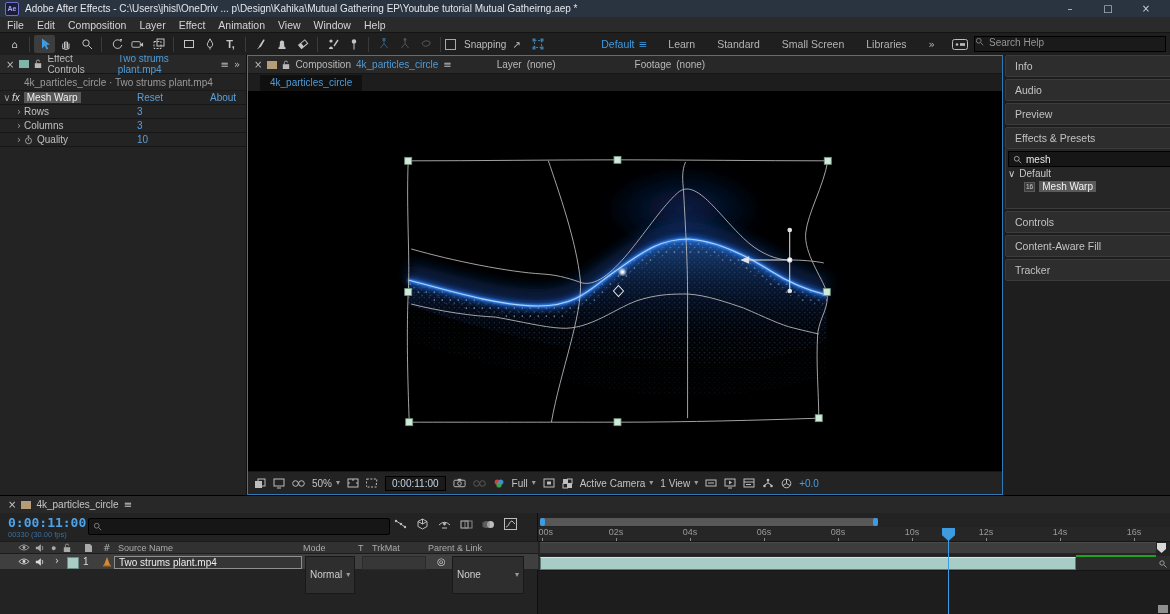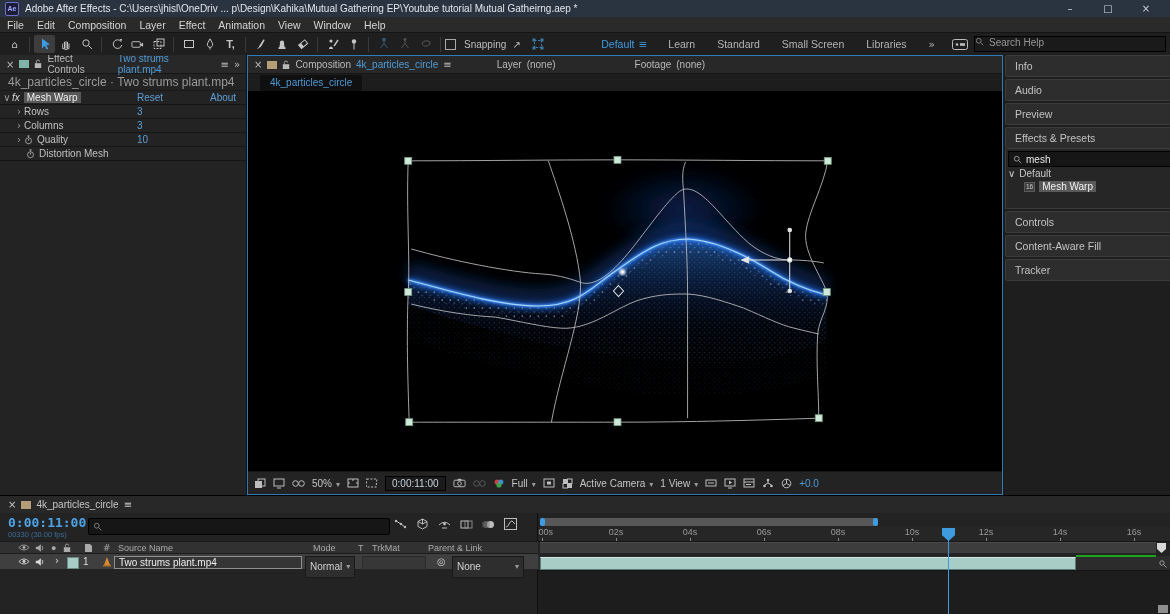--- a/index.html
+++ b/index.html
@@ -37,37 +37,37 @@
   
   #main{position:absolute;top:55px;left:0;width:1170px;height:440px;background:#1e1e1e}
 
   
   #ec{position:absolute;left:0;top:0;width:247px;height:440px;background:#232323;border-right:1px solid #101010;box-sizing:border-box}
   .tabbar{height:18px;background:#282828;border-bottom:1px solid #161616;display:flex;align-items:center;gap:5px;padding:0 6px;font-size:10px;color:#b9b9b9}
   .thumb{width:10px;height:8px;flex:0 0 auto}
   .thumb.teal{background:#7fb5a8}
   .thumb.tan{background:#b59d7a}
   .blue-txt{color:#4e9bd8}
-  .ec-crumb{height:16px;display:flex;align-items:center;padding:0 8px;color:#9a9a9a;border-bottom:1px solid #1a1a1a;font-size:12px}
+  .ec-crumb{height:16px;display:flex;align-items:center;padding:0 24px;color:#9a9a9a;border-bottom:1px solid #1a1a1a;font-size:10px}
   .ec-row{height:13px;display:flex;align-items:center;border-bottom:1px solid rgba(0,0,0,.35);font-size:10px;color:#c0c0c0;position:relative}
   .ec-val{position:absolute;left:137px;color:#6fa}
   .val-blue{color:#5d9fd6}
   .fx-name{background:#585858;color:#f0f0f0;padding:0 3px}
   .chev{color:#9a9a9a;width:10px;text-align:center;display:inline-block}
 
   
   #comp{position:absolute;left:247px;top:0;width:756px;height:440px;box-sizing:border-box;border:1px solid #2e7bb8;background:#232323;display:flex;flex-direction:column}
   .comp-tabbar{height:17px;background:#282828;border-bottom:1px solid #161616;display:flex;align-items:center;font-size:10px;color:#b9b9b9;padding:0 6px;gap:5px;flex:0 0 auto}
   .comp-tab-sec{display:flex;align-items:center;gap:5px;padding-right:14px}
   .viewer-tabrow{height:17px;background:#1d1d1d;display:flex;align-items:flex-end;padding-left:12px;flex:0 0 auto}
   .viewer-tab{background:#101010;color:#4e9bd8;font-size:10px;padding:2px 10px 3px 10px}
   .viewer{flex:1;background:#000;position:relative;overflow:hidden}
   .viewer-bar{height:22px;background:#232323;border-top:1px solid #161616;display:flex;align-items:center;gap:7px;padding:0 6px;flex:0 0 auto;color:#bdbdbd;font-size:10px}
   .vb-box{background:#1a1a1a;border:1px solid #000;padding:1px 6px;color:#c6d2de}
-  .dd{display:flex;align-items:flex-end;gap:4px;color:#c4c4c4}
+  .dd{display:flex;align-items:flex-start;gap:4px;color:#c4c4c4}
   .dd .glyph{font-size:8px;color:#9a9a9a}
 
   
   #side{position:absolute;left:1004px;top:0;width:190px;height:440px;background:#1e1e1e}
   .side-bar{height:20px;background:#2d2d2d;border:1px solid #3b3b3b;border-radius:2px;margin:0 1px 2px 1px;display:flex;align-items:center;padding:0 9px;font-size:10.5px;color:#c2c2c2}
   .side-bar .menu-g{margin-left:auto;color:#9a9a9a}
   .ep-body{background:#262626;border:1px solid #3b3b3b;border-top:none;margin:-2px 1px 2px 1px;padding:2px}
   .ep-search{height:14px;background:#161616;border:1px solid #000;display:flex;align-items:center;gap:4px;padding:0 4px;color:#e8e8e8}
   .ep-row{height:13px;display:flex;align-items:center;gap:4px;color:#c8c8c8;font-size:10px}
   .badge16{background:#3d3d3d;border:1px solid #5a5a5a;color:#cfcfcf;font-size:6.5px;padding:0 1px;line-height:8px}
@@ -80,21 +80,21 @@
   #tl-left{position:absolute;left:0;top:17px;width:538px;height:102px;background:#232323;border-right:1px solid #0f0f0f;box-sizing:border-box}
   .tc-big{position:absolute;left:8px;top:2px;color:#4da3e8;font-weight:bold;font-size:13px;font-family:"DejaVu Sans Mono","Liberation Mono",monospace}
   .tc-sub{position:absolute;left:8px;top:17px;color:#3a6e9e;font-size:7.5px}
   .tl-search{position:absolute;left:88px;top:5px;width:292px;height:15px;background:#161616;border:1px solid #000;border-radius:2px;display:flex;align-items:center;gap:3px;padding:0 4px;color:#9a9a9a}
   .tl-icons{position:absolute;left:394px;top:5px;display:flex;gap:9px;align-items:center}
   .tl-head{position:absolute;left:0;top:28px;width:538px;height:13px;background:#313131;border-top:1px solid #1c1c1c;border-bottom:1px solid #1c1c1c;box-sizing:border-box;color:#aaa;font-size:9px}
   .tl-head span{position:absolute;top:1px}
   .lay-row{position:absolute;left:0;top:41px;width:538px;height:16px;background:#3f3f3f;border-bottom:1px solid #222;box-sizing:border-box;font-size:10px;color:#ddd}
   .lay-row>*{position:absolute;top:2px}
   .name-box{border:1px solid #909090;background:#353535;padding:0 4px;height:11px;line-height:11px;color:#ececec}
-  .mini-dd{background:#2e2e2e;border:1px solid #191919;height:12px;line-height:12px;display:flex;align-items:flex-end;gap:4px;padding:4px 4px;color:#cfcfcf}
+  .mini-dd{background:#2e2e2e;border:1px solid #191919;height:12px;line-height:12px;display:flex;align-items:flex-end;gap:4px;padding:12px 4px;color:#cfcfcf}
   .trkmat-box{background:#373737;border:1px solid #2a2a2a;height:12px;width:62px}
   #tl-right{position:absolute;left:538px;top:17px;width:632px;height:102px;background:#232323;overflow:hidden}
   .navigator{position:absolute;left:2px;top:5px;width:338px;height:8px;background:#585858;border-radius:2px}
   .nav-cap{position:absolute;top:0;width:5px;height:8px;background:#3f9be0;border-radius:2px}
   .ruler{position:absolute;left:0;top:14px;width:632px;height:14px;background:#262626;border-bottom:1px solid #161616;color:#9a9a9a;font-size:9px}
   .rlabel{position:absolute;top:0;transform:translateX(-50%)}
   .rtick{position:absolute;bottom:0;width:1px;height:3px;background:#8a8a8a}
   .workbar{position:absolute;left:2px;top:29px;width:616px;height:12px;background:#3d3d3d;border-top:1px solid #4a4a4a;border-bottom:1px solid #262626;box-sizing:border-box}
   .cacheline{position:absolute;top:42px;height:2px;background:#1ca51c}
   .trackzone{position:absolute;left:0;top:43px;width:632px;height:14px;background:#2c2c2c}
@@ -315,31 +315,20 @@
       <span class="ico" style="margin-right:4px">
           <svg width="9" height="10" viewBox="0 0 12 13" stroke="currentColor" fill="none">
             <circle cx="6" cy="7.5" r="4"></circle>
             <line x1="6" y1="7.5" x2="6" y2="4.8"></line>
             <line x1="4.5" y1="1" x2="7.5" y2="1"></line>
             <line x1="6" y1="1" x2="6" y2="3.2"></line>
           </svg>
         </span>
       <span>Quality</span>
       <span class="ec-val val-blue">10</span>
-    </div>
-    <div class="ec-row">
-      <span class="ico" style="margin-left:26px;margin-right:4px">
-          <svg width="9" height="10" viewBox="0 0 12 13" stroke="currentColor" fill="none">
-            <circle cx="6" cy="7.5" r="4"></circle>
-            <line x1="6" y1="7.5" x2="6" y2="4.8"></line>
-            <line x1="4.5" y1="1" x2="7.5" y2="1"></line>
-            <line x1="6" y1="1" x2="6" y2="3.2"></line>
-          </svg>
-        </span>
-      <span>Distortion Mesh</span>
     </div>
   </div>
 
   <div id="comp">
     <div class="comp-tabbar">
       <span class="glyph">×</span>
       <span class="thumb tan"></span>
       <span>
           <svg width="8" height="10" viewBox="0 0 10 12">
             <rect x="1" y="5" width="8" height="6" fill="#b9b9b9"></rect>
@@ -702,21 +691,21 @@
             <path d="M3,5 V3 a2,2 0 0 1 4,0" stroke="#aaa" fill="none"></path>
           </svg>
         </span>
       <span style="left:84px">
           <svg width="9" height="10" viewBox="0 0 9 10">
             <path d="M1,1 h5 l2,2 v6 h-7 Z" fill="#aaa"></path>
           </svg>
         </span>
       <span style="left:103px" class="glyph">#</span>
       <span style="left:118px">Source Name</span>
-      <span style="left:313px">Mode</span>
+      <span style="left:303px">Mode</span>
       <span style="left:358px">T</span>
       <span style="left:372px">TrkMat</span>
       <span style="left:428px">Parent &amp; Link</span>
     </div>
 
     <div class="lay-row">
       <span style="left:18px;top:3px">
           <svg width="12" height="9" viewBox="0 0 14 10">
             <path d="M1,5 Q7,-1 13,5 Q7,11 1,5 Z" fill="none" stroke="#ddd"></path>
             <circle cx="7" cy="5" r="1.7" fill="#ddd"></circle>

